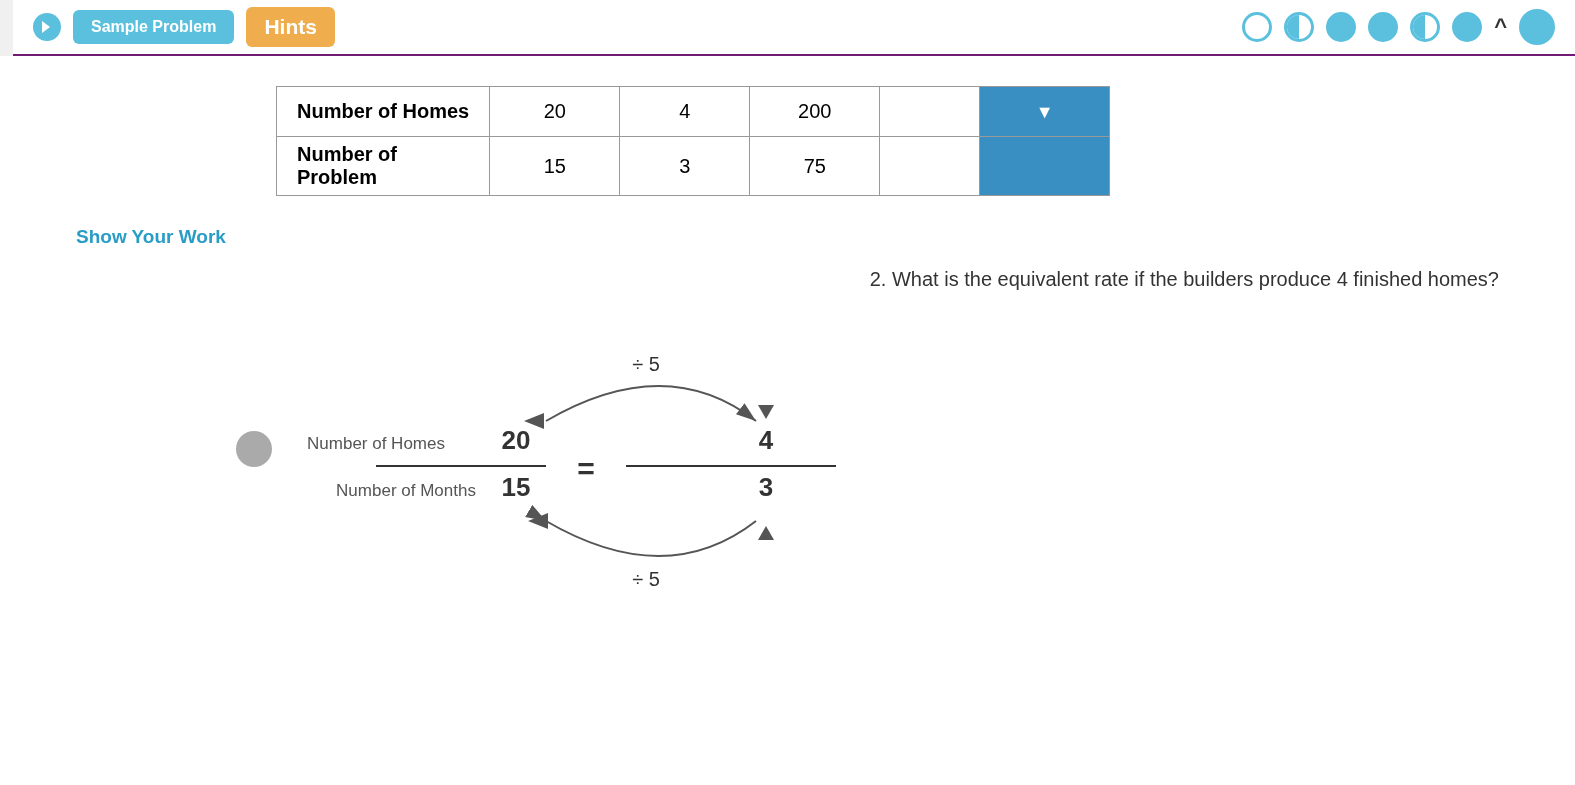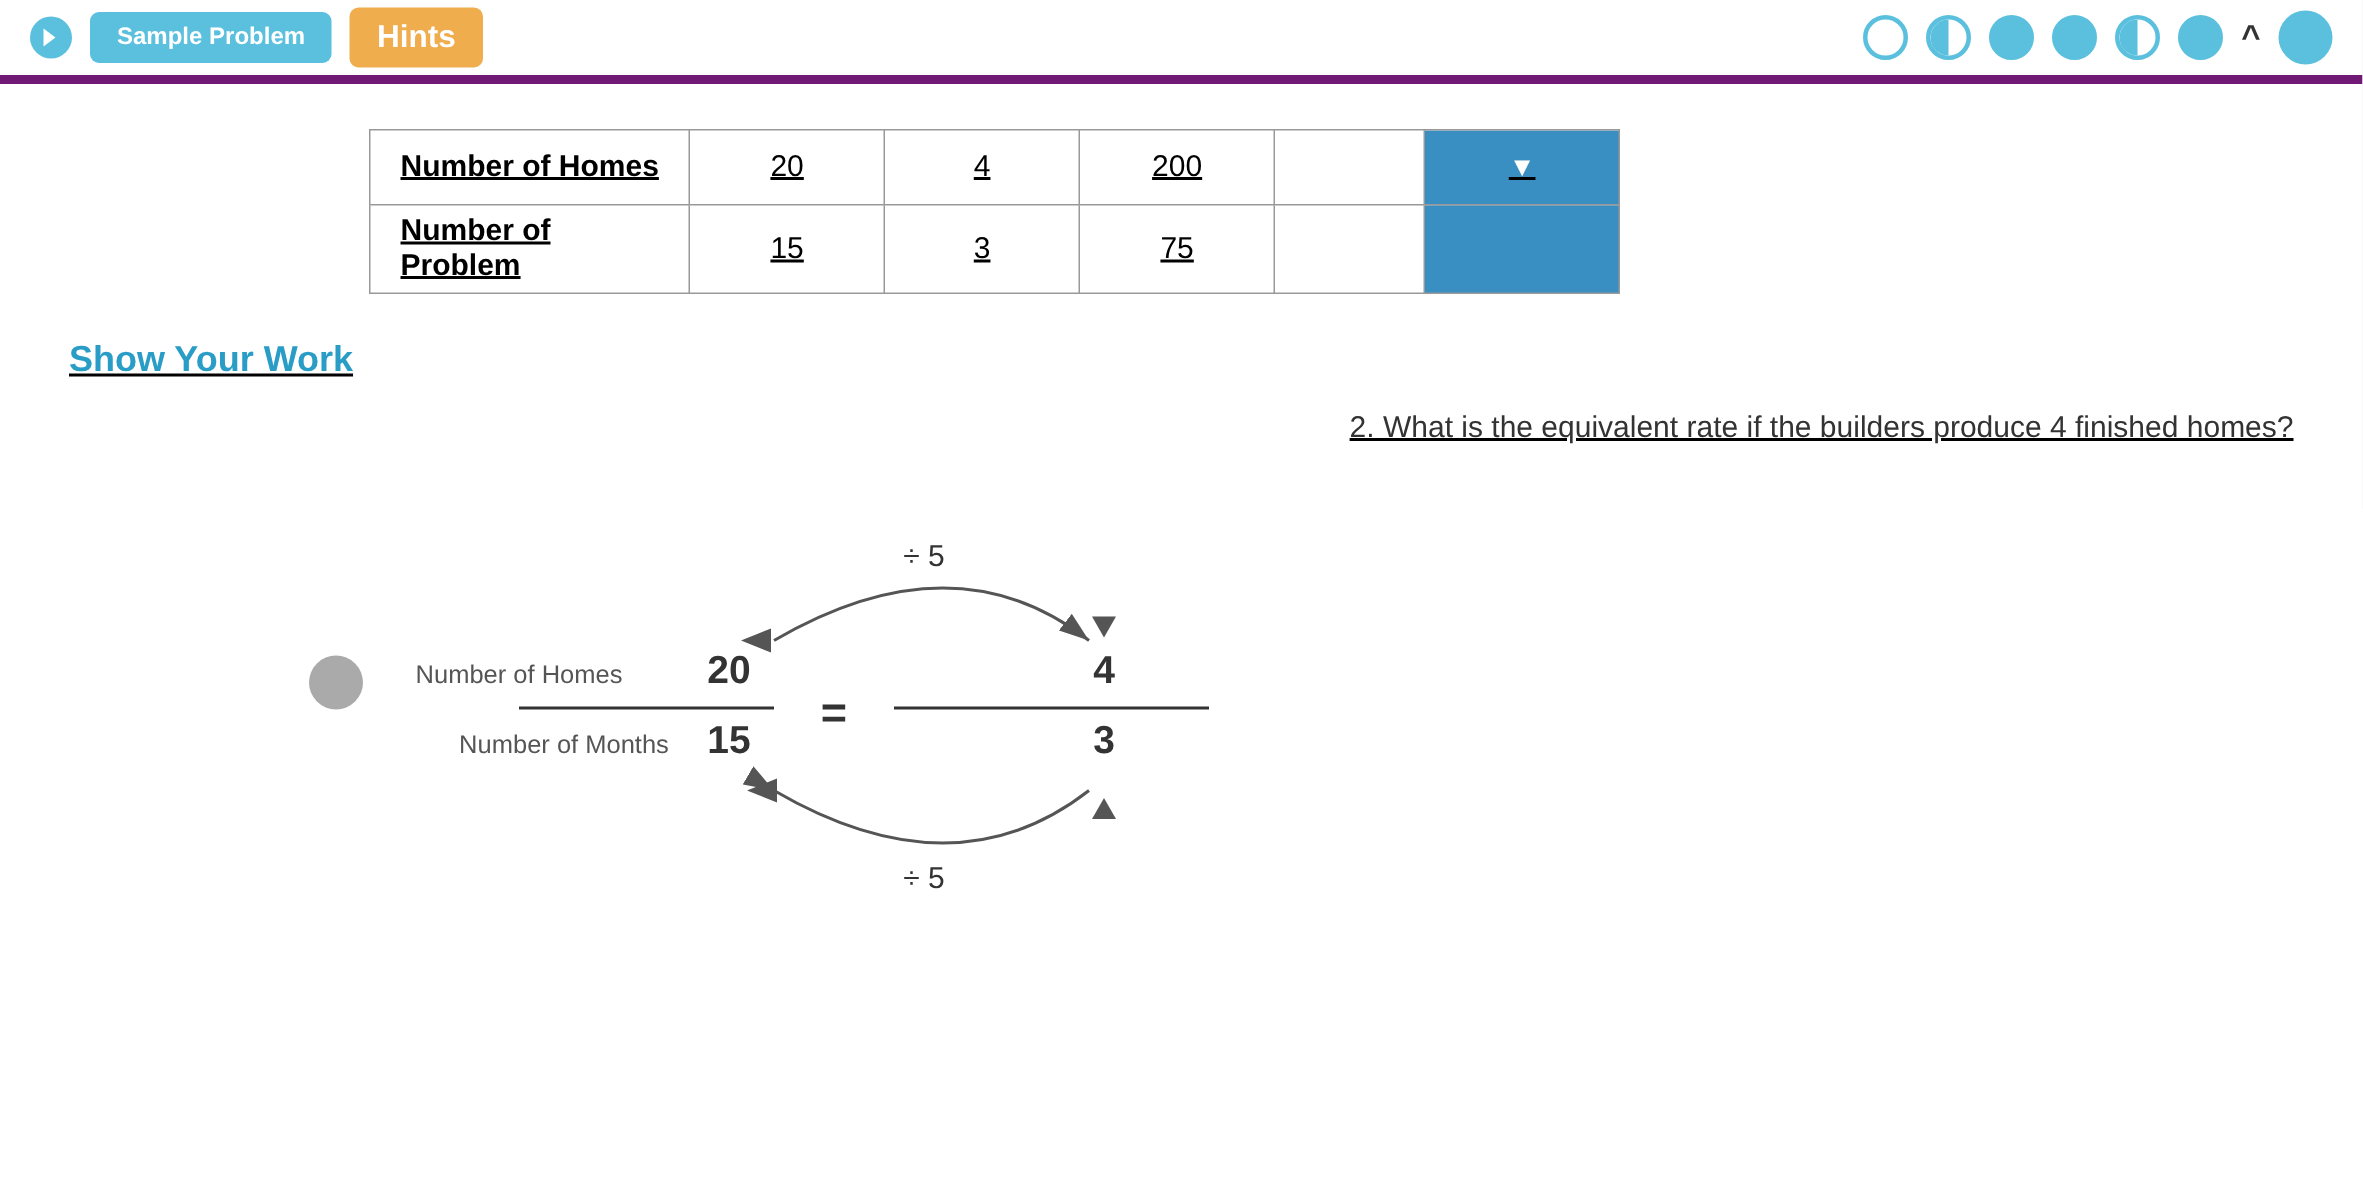--- a/index.html
+++ b/index.html
@@ -11,23 +11,24 @@
       height: 785px;
       overflow: hidden;
       position: relative;
     }
 
     
     .top-bar {
       display: flex;
       justify-content: space-between;
       background: #ffffff;
-      border-bottom: 6px solid #701a75;
+      border-bottom: 2px solid #701a75;
       padding: 8px 20px;
       height: 56px;
+      margin-left: 13px;
     }
 
     .top-bar-left {
       display: flex;
       align-items: center;
       gap: 12px;
     }
 
     .back-btn {
       width: 28px;
@@ -118,24 +119,23 @@
       justify-content: center;
       color: white;
       font-weight: bold;
       font-size: 16px;
     }
 
     
     .main-content {
       background: #ffffff;
       margin: 0;
-      padding: 30px 46px;
+      padding: 30px 76px;
       height: calc(785px - 56px);
       overflow-y: auto;
-      text-decoration: underline;
     }
 
     
     .ratio-table {
       border-collapse: collapse;
       margin-left: 200px;
       margin-bottom: 30px;
     }
 
     .ratio-table th, .ratio-table td {
@@ -170,21 +170,21 @@
     }
 
     .dropdown-arrow {
       color: white;
       font-size: 18px;
     }
 
     
     .show-work-link {
       color: #2a9dc7;
-      font-size: 24px;
+      font-size: 19px;
       font-weight: bold;
       cursor: pointer;
       margin-bottom: 20px;
       display: block;
     }
 
     
     .question-text {
       font-size: 20px;
       color: #333;

